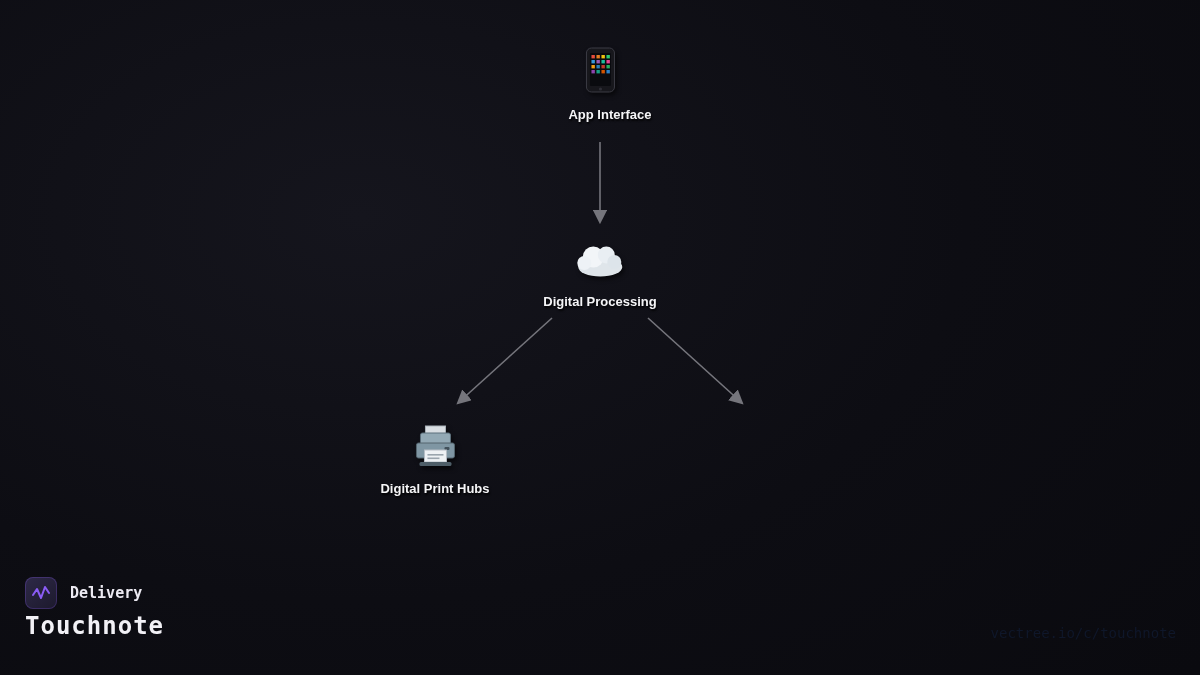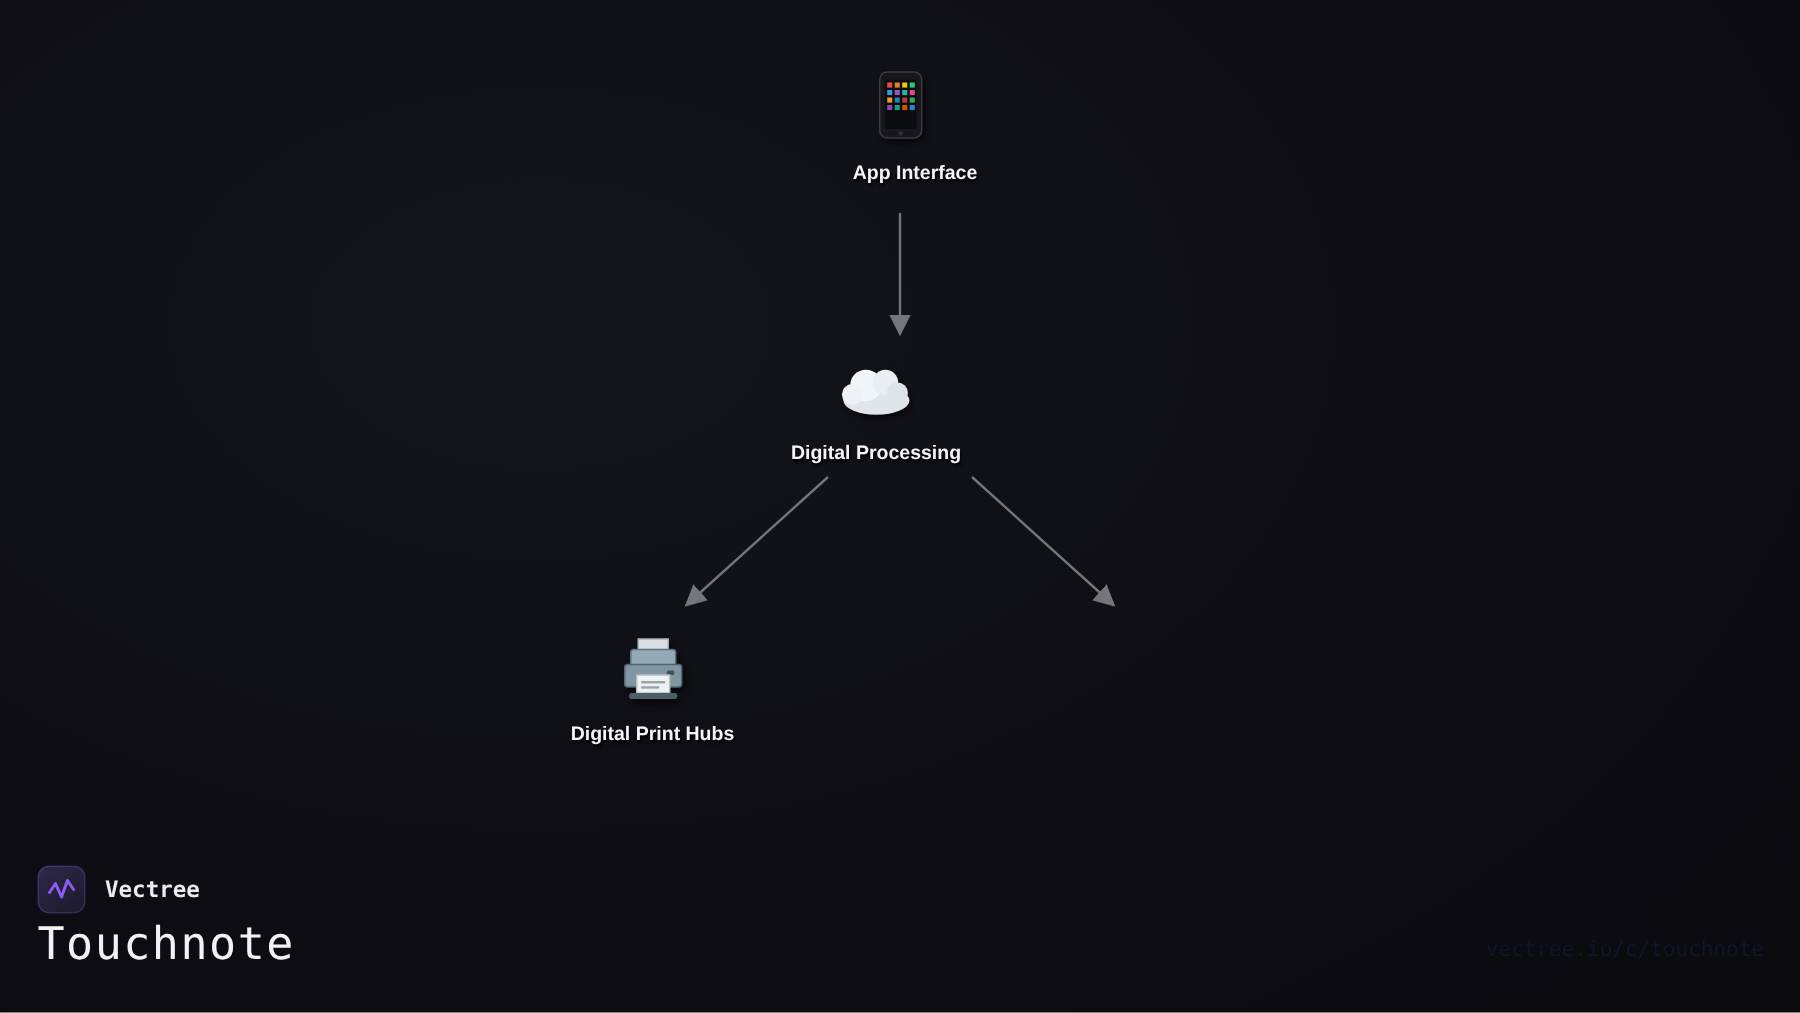--- a/index.html
+++ b/index.html
@@ -29,21 +29,21 @@
     color: #f5f5f7;
     text-shadow: 1px 2px 2px rgba(0,0,0,0.85);
     white-space: nowrap;
   }
   #node-app .label { margin-top: 14px; margin-left: 20px; }
   #node-cloud .label { margin-top: 16px; }
   #node-print .label { margin-top: 13px; }
   #node-mail .label { margin-top: 13px; }
 
   #node-app   { left: 600px; top: 47px; }
-  #node-cloud { left: 584px; top: 240px; align-items: center; }
+  #node-cloud { left: 600px; top: 240px; align-items: center; }
   #node-print { left: 435px; top: 424px; }
   #node-mail  { left: 765px; top: 421px; }
 
   .footer { position: absolute; left: 0; right: 0; bottom: 0; height: 120px; }
   .brand-row {
     position: absolute; left: 25px; top: 22px;
     display: flex; align-items: center; gap: 13px;
   }
   .logo {
     width: 32px; height: 32px; border-radius: 8px;
@@ -51,21 +51,21 @@
     display: flex; align-items: center; justify-content: center;
     box-shadow: 0 0 0 1px rgba(139,92,246,0.25) inset;
   }
   .brand-name {
     font-family: "DejaVu Sans Mono", monospace;
     font-weight: bold; font-size: 15px; color: #eceaf2;
   }
   .poster-title {
     position: absolute; left: 25px; top: 57px;
     font-family: "DejaVu Sans Mono", monospace;
-    font-weight: normal; font-size: 30px; letter-spacing: 1px; color: #f2f1f6;
+    font-weight: bold; font-size: 24px; letter-spacing: 1px; color: #f2f1f6;
   }
   .poster-url {
     position: absolute; right: 24px; top: 70px;
     font-family: "DejaVu Sans Mono", monospace;
     font-size: 14px; color: #0f172a;
   }
 </style>
 </head>
 <body>
 
@@ -149,17 +149,17 @@
 
 </div>
 
 <div class="footer">
   <div class="brand-row">
     <span class="logo">
       <svg width="22" height="22" viewBox="0 0 22 22">
         <path d="M3 13 L7 7 L11 16 L15 5 L19 11" fill="none" stroke="#8b5cf6" stroke-width="2" stroke-linecap="round" stroke-linejoin="round"></path>
       </svg>
     </span>
-    <span class="brand-name">Vectree</span>
+    <span class="brand-name">Delivery</span>
   </div>
   <div class="poster-title">Touchnote</div>
   <div class="poster-url">vectree.io/c/touchnote</div>
 </div>
 
 </body></html>

